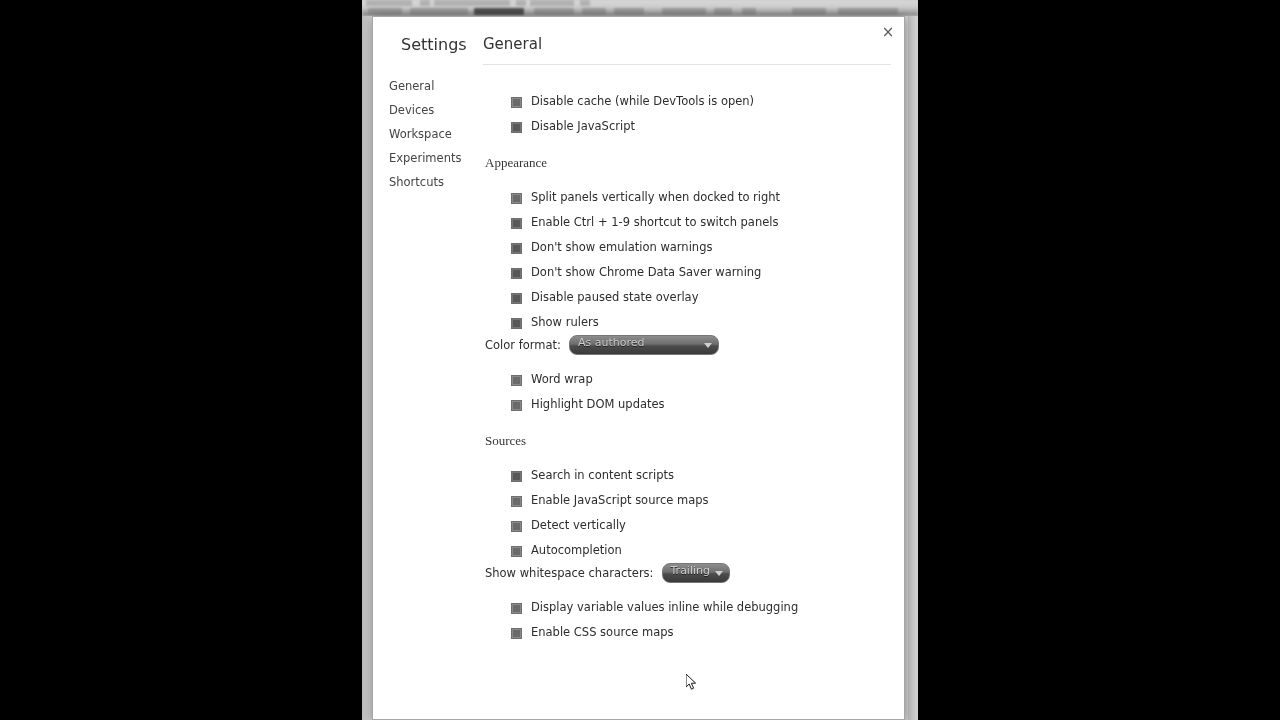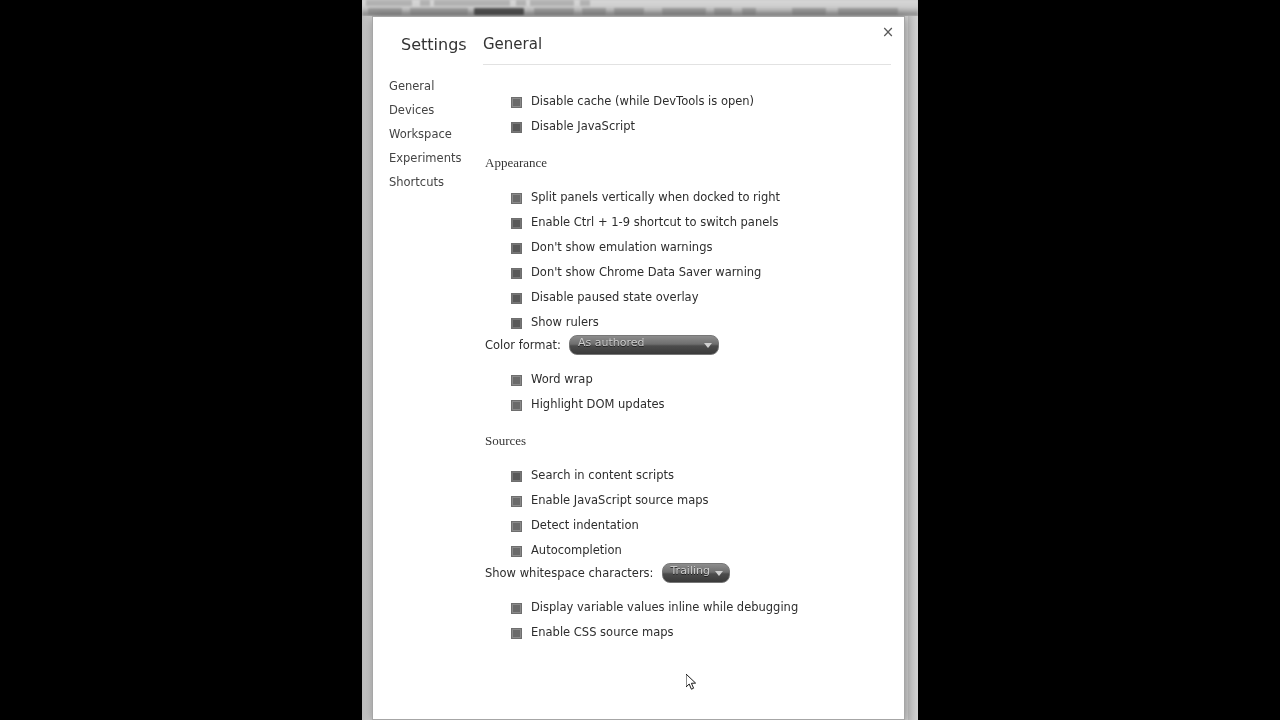--- a/index.html
+++ b/index.html
@@ -383,21 +383,21 @@
             <div class="check-row">
               <span class="cbox"></span>
               <span class="check-label">Search in content scripts</span>
             </div>
             <div class="check-row">
               <span class="cbox checked"></span>
               <span class="check-label">Enable JavaScript source maps</span>
             </div>
             <div class="check-row">
               <span class="cbox checked"></span>
-              <span class="check-label">Detect indentation</span>
+              <span class="check-label">Detect vertically</span>
             </div>
             <div class="check-row">
               <span class="cbox checked"></span>
               <span class="check-label">Autocompletion</span>
             </div>
             <div class="select-row">
               <span class="select-label">Show whitespace characters:</span>
               <div class="select-box narrow">
                 <span class="select-value">Trailing</span>
                 <span class="select-arrow"></span>

